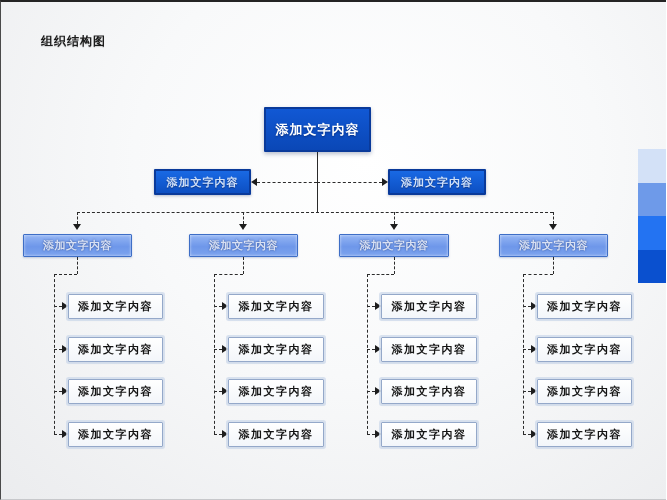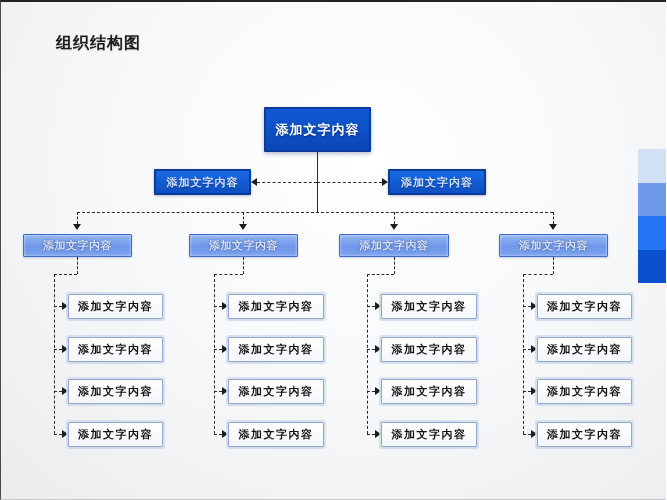--- a/index.html
+++ b/index.html
@@ -6,23 +6,22 @@
   body{width:667px;height:500px;font-family:"Liberation Sans","DejaVu Sans",sans-serif;}
   #slide{
     position:relative;width:665px;height:497px;overflow:hidden;
     background:radial-gradient(ellipse at 55% 32%, #ffffff 0%, #f8f9fa 45%, #ebecee 100%);
     border-top:2px solid #242424;
     border-left:1px solid #4a4a4a;
     border-bottom:1px solid #c7c8cb;
   }
   .title{
     position:absolute;left:40px;top:31px;
-    font-size:16px;font-weight:bold;color:#1c1c1c;letter-spacing:1px;
+    font-size:12px;font-weight:bold;color:#1c1c1c;letter-spacing:1px;
     text-shadow:0 1px 1px rgba(0,0,0,0.15);
-    margin-left:15px;
   }
   .node{
     position:absolute;display:flex;align-items:center;justify-content:center;
     box-sizing:border-box;text-align:right;white-space:nowrap;
   }
   .root{
     width:107px;height:45px;left:263px;top:105px;
     background:linear-gradient(180deg,#1158d4 0%,#0a47b6 100%);
     border:2px solid #0a3a9a;border-radius:1px;
     color:#ffffff;font-size:13px;font-weight:bold;letter-spacing:1px;

